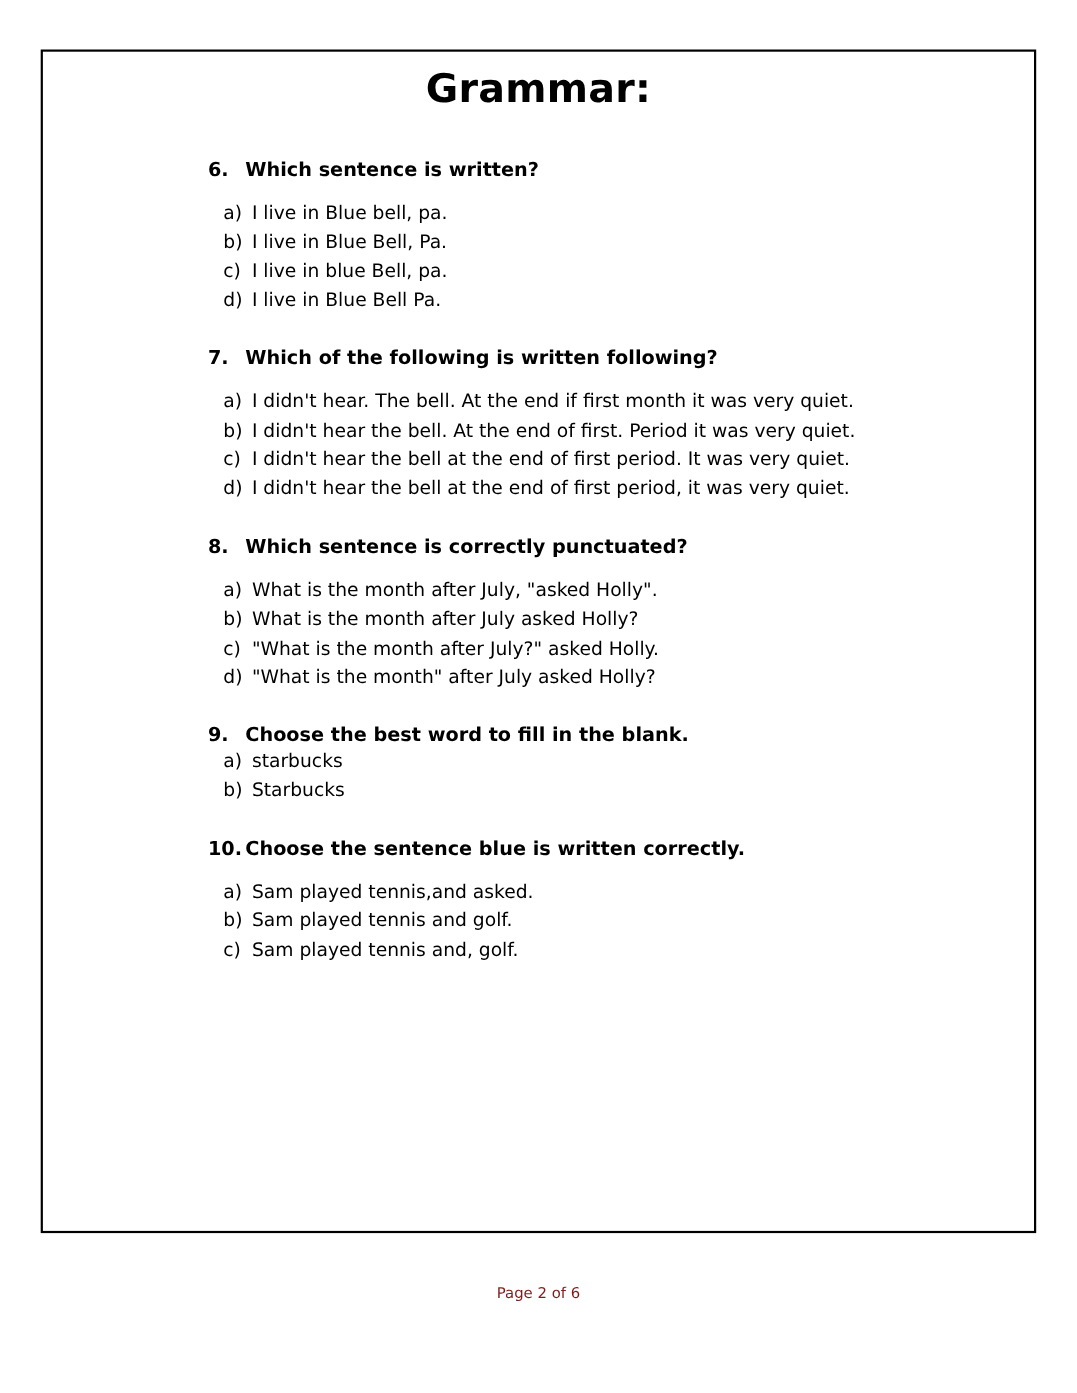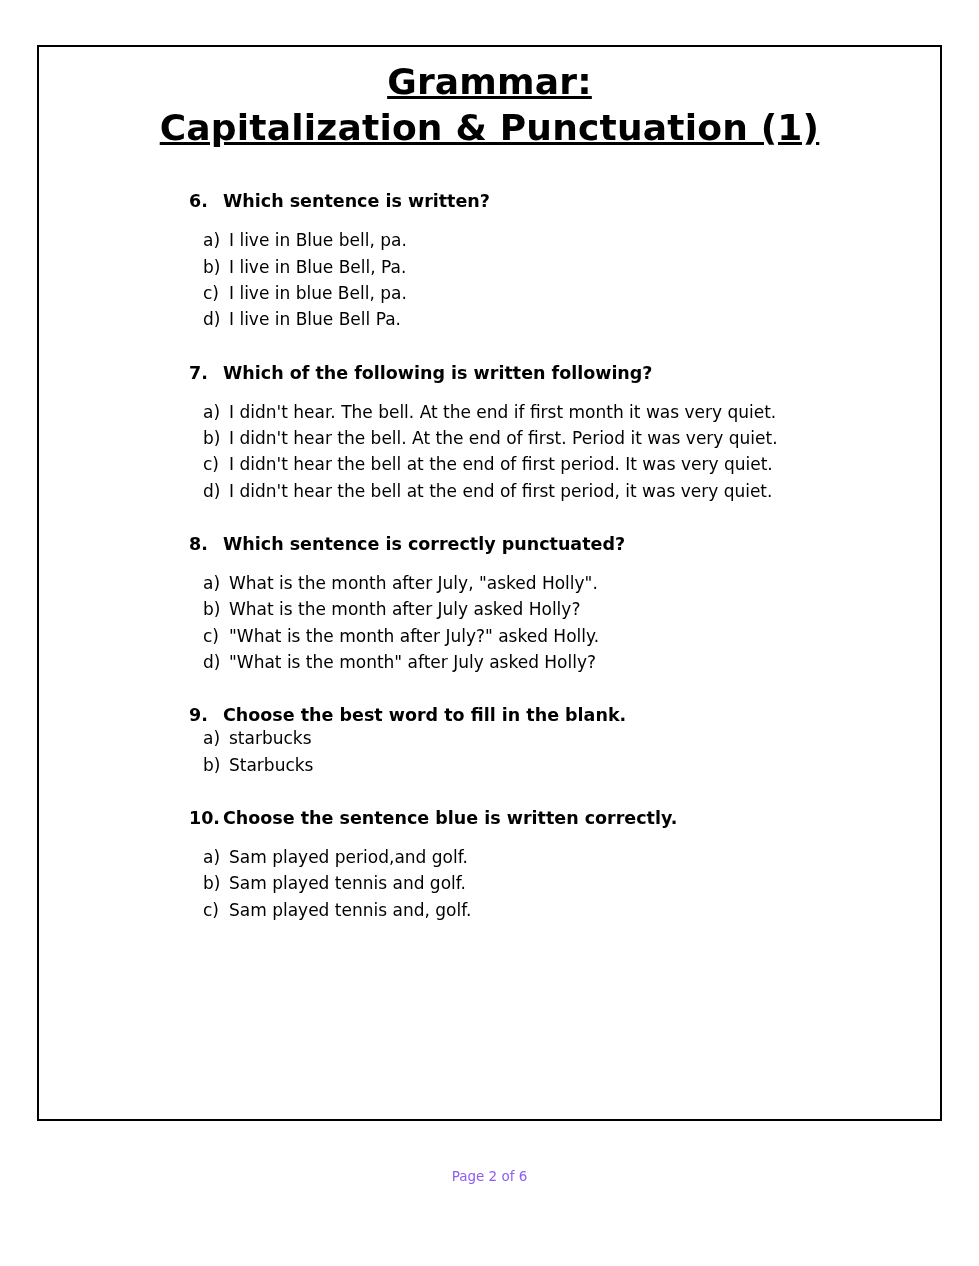--- a/index.html
+++ b/index.html
@@ -23,21 +23,20 @@
     height: 1076px;
     border: 2px solid #000000;
     box-sizing: border-box;
     background: #ffffff;
   }
   .title-block {
     margin-top: 12px;
     text-align: center;
     font-weight: bold;
     line-height: 1.28;
-    text-decoration: underline;
   }
   .title-line {
     font-size: 36px;
     letter-spacing: 0.2px;
   }
   .content {
     margin-top: 40px;
     padding-left: 150px;
     padding-right: 40px;
   }
@@ -91,31 +90,30 @@
     width: 140px;
     vertical-align: baseline;
   }
   .footer {
     position: absolute;
     left: 0;
     top: 1168px;
     width: 979px;
     text-align: center;
     font-size: 13.5px;
-    color: #8b5cf6;
+    color: #7f1d1d;
   }
 </style>
 </head>
 <body>
 
 <div class="page">
 
   <div class="title-block">
     <div class="title-line">Grammar:</div>
-    <div class="title-line">Capitalization &amp; Punctuation (1)</div>
   </div>
 
   <div class="content">
 
     <div class="question">
       <div class="q-head">
         <span class="q-num">6.</span>
         <span class="q-text">Which sentence is written?</span>
       </div>
       <div class="options">
@@ -206,21 +204,21 @@
     </div>
 
     <div class="question">
       <div class="q-head">
         <span class="q-num wide">10.</span>
         <span class="q-text">Choose the sentence blue is written correctly.</span>
       </div>
       <div class="options">
         <div class="option">
           <span class="opt-label">a)</span>
-          <span class="opt-text">Sam played period,and golf.</span>
+          <span class="opt-text">Sam played tennis,and asked.</span>
         </div>
         <div class="option">
           <span class="opt-label">b)</span>
           <span class="opt-text">Sam played tennis and golf.</span>
         </div>
         <div class="option">
           <span class="opt-label">c)</span>
           <span class="opt-text">Sam played tennis and, golf.</span>
         </div>
       </div>

